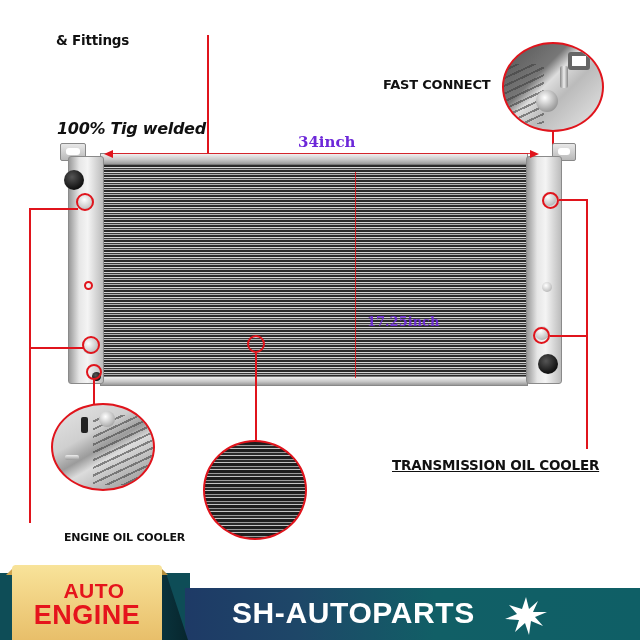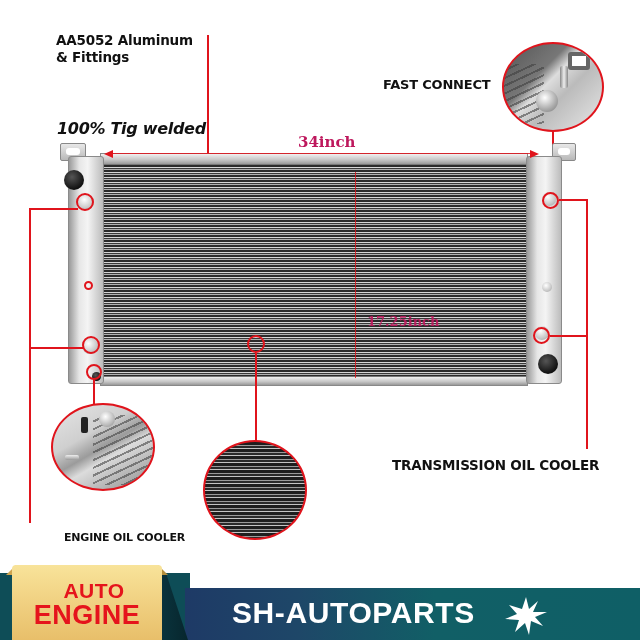--- a/index.html
+++ b/index.html
@@ -2,23 +2,23 @@
 <html><head>
   <meta charset="utf-8">
   <style>
     * { margin: 0; padding: 0; box-sizing: border-box; }
     body { width: 640px; height: 640px; background: #ffffff; position: relative; overflow: hidden; font-family: "DejaVu Sans", sans-serif; }
     .abs { position: absolute; }
     .label { font-family: "DejaVu Sans", sans-serif; font-weight: bold; color: #111; white-space: nowrap; }
     .feat { font-size: 13.5px; line-height: 17px; left: 56px; top: 32px; letter-spacing: -0.2px; }
     .tig { font-size: 16px; font-style: italic; left: 57px; top: 119px; letter-spacing: -0.3px; }
     .fast { font-size: 13px; left: 383px; top: 77px; letter-spacing: -0.2px; }
-    .trans { font-size: 13.5px; left: 392px; top: 457px; letter-spacing: -0.2px; }
+    .trans { font-size: 13.5px; left: 392px; top: 457px; letter-spacing: -0.2px; text-decoration: underline; }
     .engine { font-size: 11px; left: 16px; top: 531px; letter-spacing: -0.2px; margin-left: 48px; }
-    .dim { font-family: "DejaVu Serif", serif; font-weight: bold; color: #be185d; white-space: nowrap; }
+    .dim { font-family: "DejaVu Serif", serif; font-weight: bold; color: #6d28d9; white-space: nowrap; }
     .dim-w { font-size: 15px; left: 298px; top: 133px; }
     .dim-h { font-size: 13px; left: 367px; top: 314px; opacity: 0.9; }
     .rline { background: #e0141c; }
     .circle { border: 2px solid #e0141c; border-radius: 50%; }
 
     
     .radiator { left: 62px; top: 150px; width: 505px; height: 240px; }
     .bracket { background: linear-gradient(180deg,#e8e8e8,#b8b8b8); border: 1px solid #888; border-radius: 2px; }
     .tank { background: linear-gradient(90deg,#9a9a9a 0%,#e6e6e6 30%,#f4f4f4 55%,#bcbcbc 100%); border: 1px solid #8a8a8a; }
     .core {
@@ -47,21 +47,20 @@
     .auto { font-family: "Liberation Sans", sans-serif; font-weight: bold; color: #e5141c; text-align: center; width: 150px; left: 12px; }
     .auto1 { top: 579px; font-size: 21px; letter-spacing: 0.5px; margin-left: 7px; }
     .auto2 { top: 600px; font-size: 27px; letter-spacing: 0.5px; }
     .brand { font-family: "Liberation Sans", sans-serif; font-weight: bold; color: #ffffff; font-size: 30px; left: 232px; top: 596px; letter-spacing: 0.6px; }
     .star { left: 505px; top: 597px; width: 42px; height: 38px; }
   </style>
 </head>
 <body>
 
 <div class="abs label feat">
-  <div>AA5052 Aluminum</div>
   <div>&amp; Fittings</div>
 </div>
 <div class="abs label tig">100% Tig welded</div>
 
 <div class="abs rline" style="left:207px; top:35px; width:2px; height:251px;"></div>
 <div class="abs rline" style="left:90px; top:285px; width:119px; height:2px;"></div>
 
 <div class="abs label fast">FAST CONNECT</div>
 <div class="abs bubble bubble-fast" style="left:502px; top:42px; width:102px; height:90px;">
   <div class="abs fin-stripes" style="left:0; top:20px; width:40px; height:60px;"></div>

